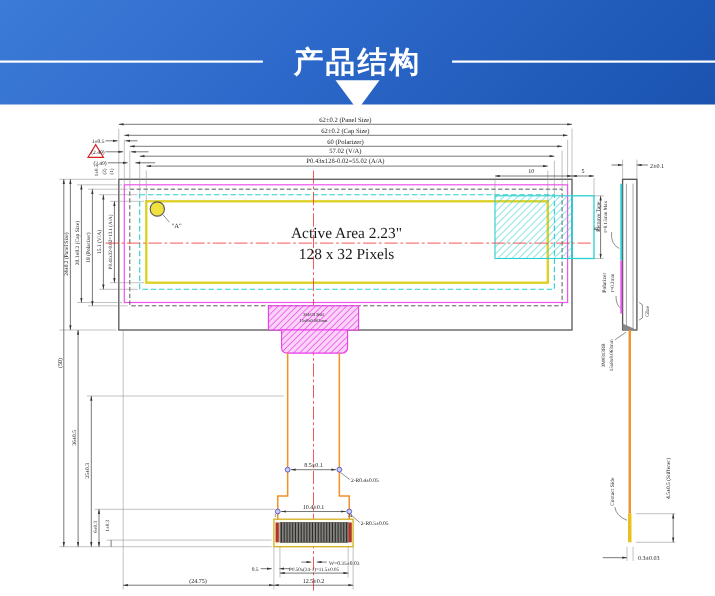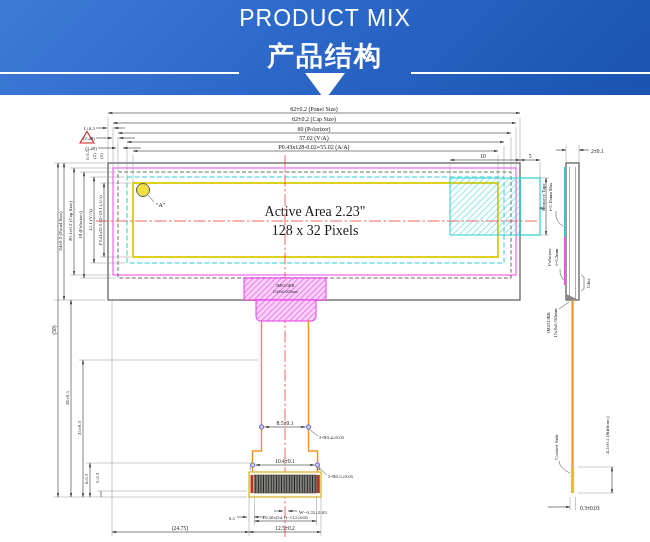--- a/index.html
+++ b/index.html
@@ -1,42 +1,41 @@
 <!DOCTYPE html>
 <html><head>
 <meta charset="utf-8">
 <style>
   html,body{margin:0;padding:0;background:#fff;}
   body{width:650px;height:542px;overflow:hidden;font-family:"Liberation Sans",sans-serif;}
   .header{position:relative;width:650px;height:95px;
     background:linear-gradient(135deg,#3d7bd8 0%,#2c68c9 45%,#1a53b0 100%);}
   .header-title{position:absolute;top:5px;left:0;width:100%;text-align:center;
     color:#fff;font-size:23px;letter-spacing:1px;font-weight:400;}
-  .header-subrow{position:absolute;top:38px;left:0;width:100%;display:flex;align-items:flex-end;}
+  .header-subrow{position:absolute;top:38px;left:0;width:100%;display:flex;align-items:center;}
   .header-line{flex:1;height:2px;background:#fff;}
   .header-line.left{margin-right:28px;}
   .header-line.right{margin-left:28px;}
   .header-sub{color:#fff;font-size:27px;font-weight:bold;letter-spacing:2px;white-space:nowrap;}
   .header-triangle{position:absolute;left:305px;top:73px;width:0;height:0;
     border-left:20px solid transparent;border-right:20px solid transparent;border-top:27px solid #fff;}
   svg{display:block;}
   svg text{font-family:"Liberation Serif",serif;fill:#1a1a1a;}
   .d6{font-size:6px}.d55{font-size:5.5px}.d5{font-size:5px}.d46{font-size:4.6px}.d4{font-size:4px}
   .big{font-size:14px}
   .mid{text-anchor:middle}.st{text-anchor:start}.en{text-anchor:end}
   .dim{stroke:#333;stroke-width:.6;fill:none}
   .ext{stroke:#909090;stroke-width:.5;fill:none}
   .ldr{stroke:#555;stroke-width:.6;fill:none}
   .cl{stroke:#f42424;stroke-width:.7;fill:none;stroke-dasharray:12 2.5 2.5 2.5}
 </style>
 </head>
 <body>
 
 <div class="header">
-  <div class="header-title">PRODUCT MIX</div>
   <div class="header-subrow">
     <div class="header-line left"></div>
     <div class="header-sub">产品结构</div>
     <div class="header-line right"></div>
   </div>
   <div class="header-triangle"></div>
 </div>
 
 <svg width="650" height="447" viewBox="0 0 650 447">
   <defs>

